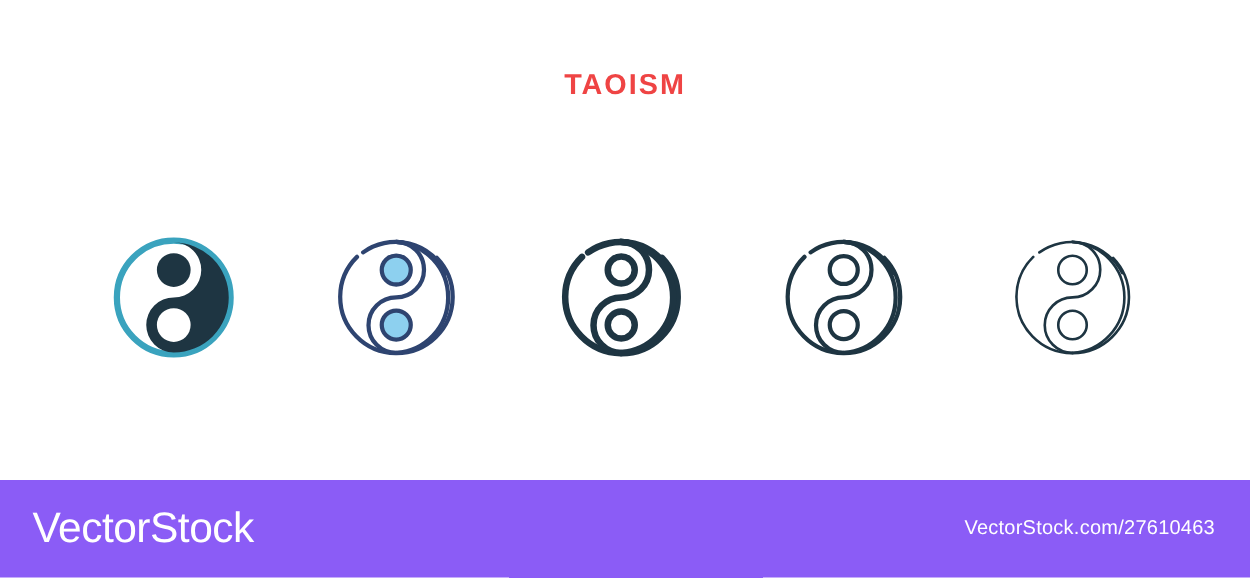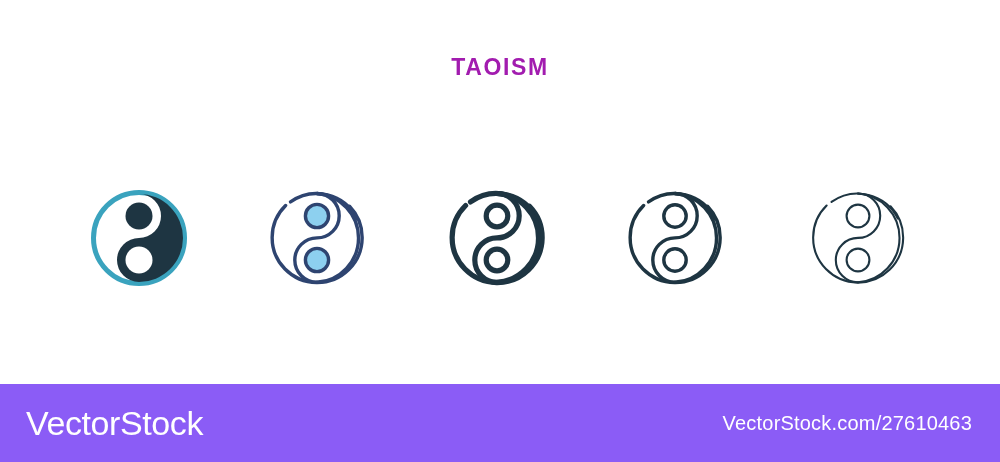--- a/index.html
+++ b/index.html
@@ -22,21 +22,21 @@
     left: 0;
     width: 1000px;
     text-align: center;
   }
   .page-title {
     margin: 0;
     padding-top: 56px;
     font-size: 23px;
     font-weight: 700;
     letter-spacing: 1.6px;
-    color: #a21caf;
+    color: #ef4444;
     line-height: 1;
     font-family: "Liberation Sans", sans-serif;
   }
   .page-subtitle {
     margin: 0;
     padding-top: 22px;
     font-size: 10.5px;
     font-weight: 400;
     letter-spacing: 0.55px;
     color: #8e8e8e;
@@ -89,21 +89,21 @@
     letter-spacing: -0.4px;
     font-family: "Liberation Sans", sans-serif;
     white-space: nowrap;
   }
   .brand-url {
     position: absolute;
     right: 28px;
     top: 50%;
     transform: translateY(-50%);
     color: #ffffff;
-    font-size: 20px;
+    font-size: 16px;
     font-weight: 400;
     letter-spacing: 0.2px;
     font-family: "Liberation Sans", sans-serif;
     white-space: nowrap;
   }
 </style>
 </head>
 <body>
 
 <div class="header">

